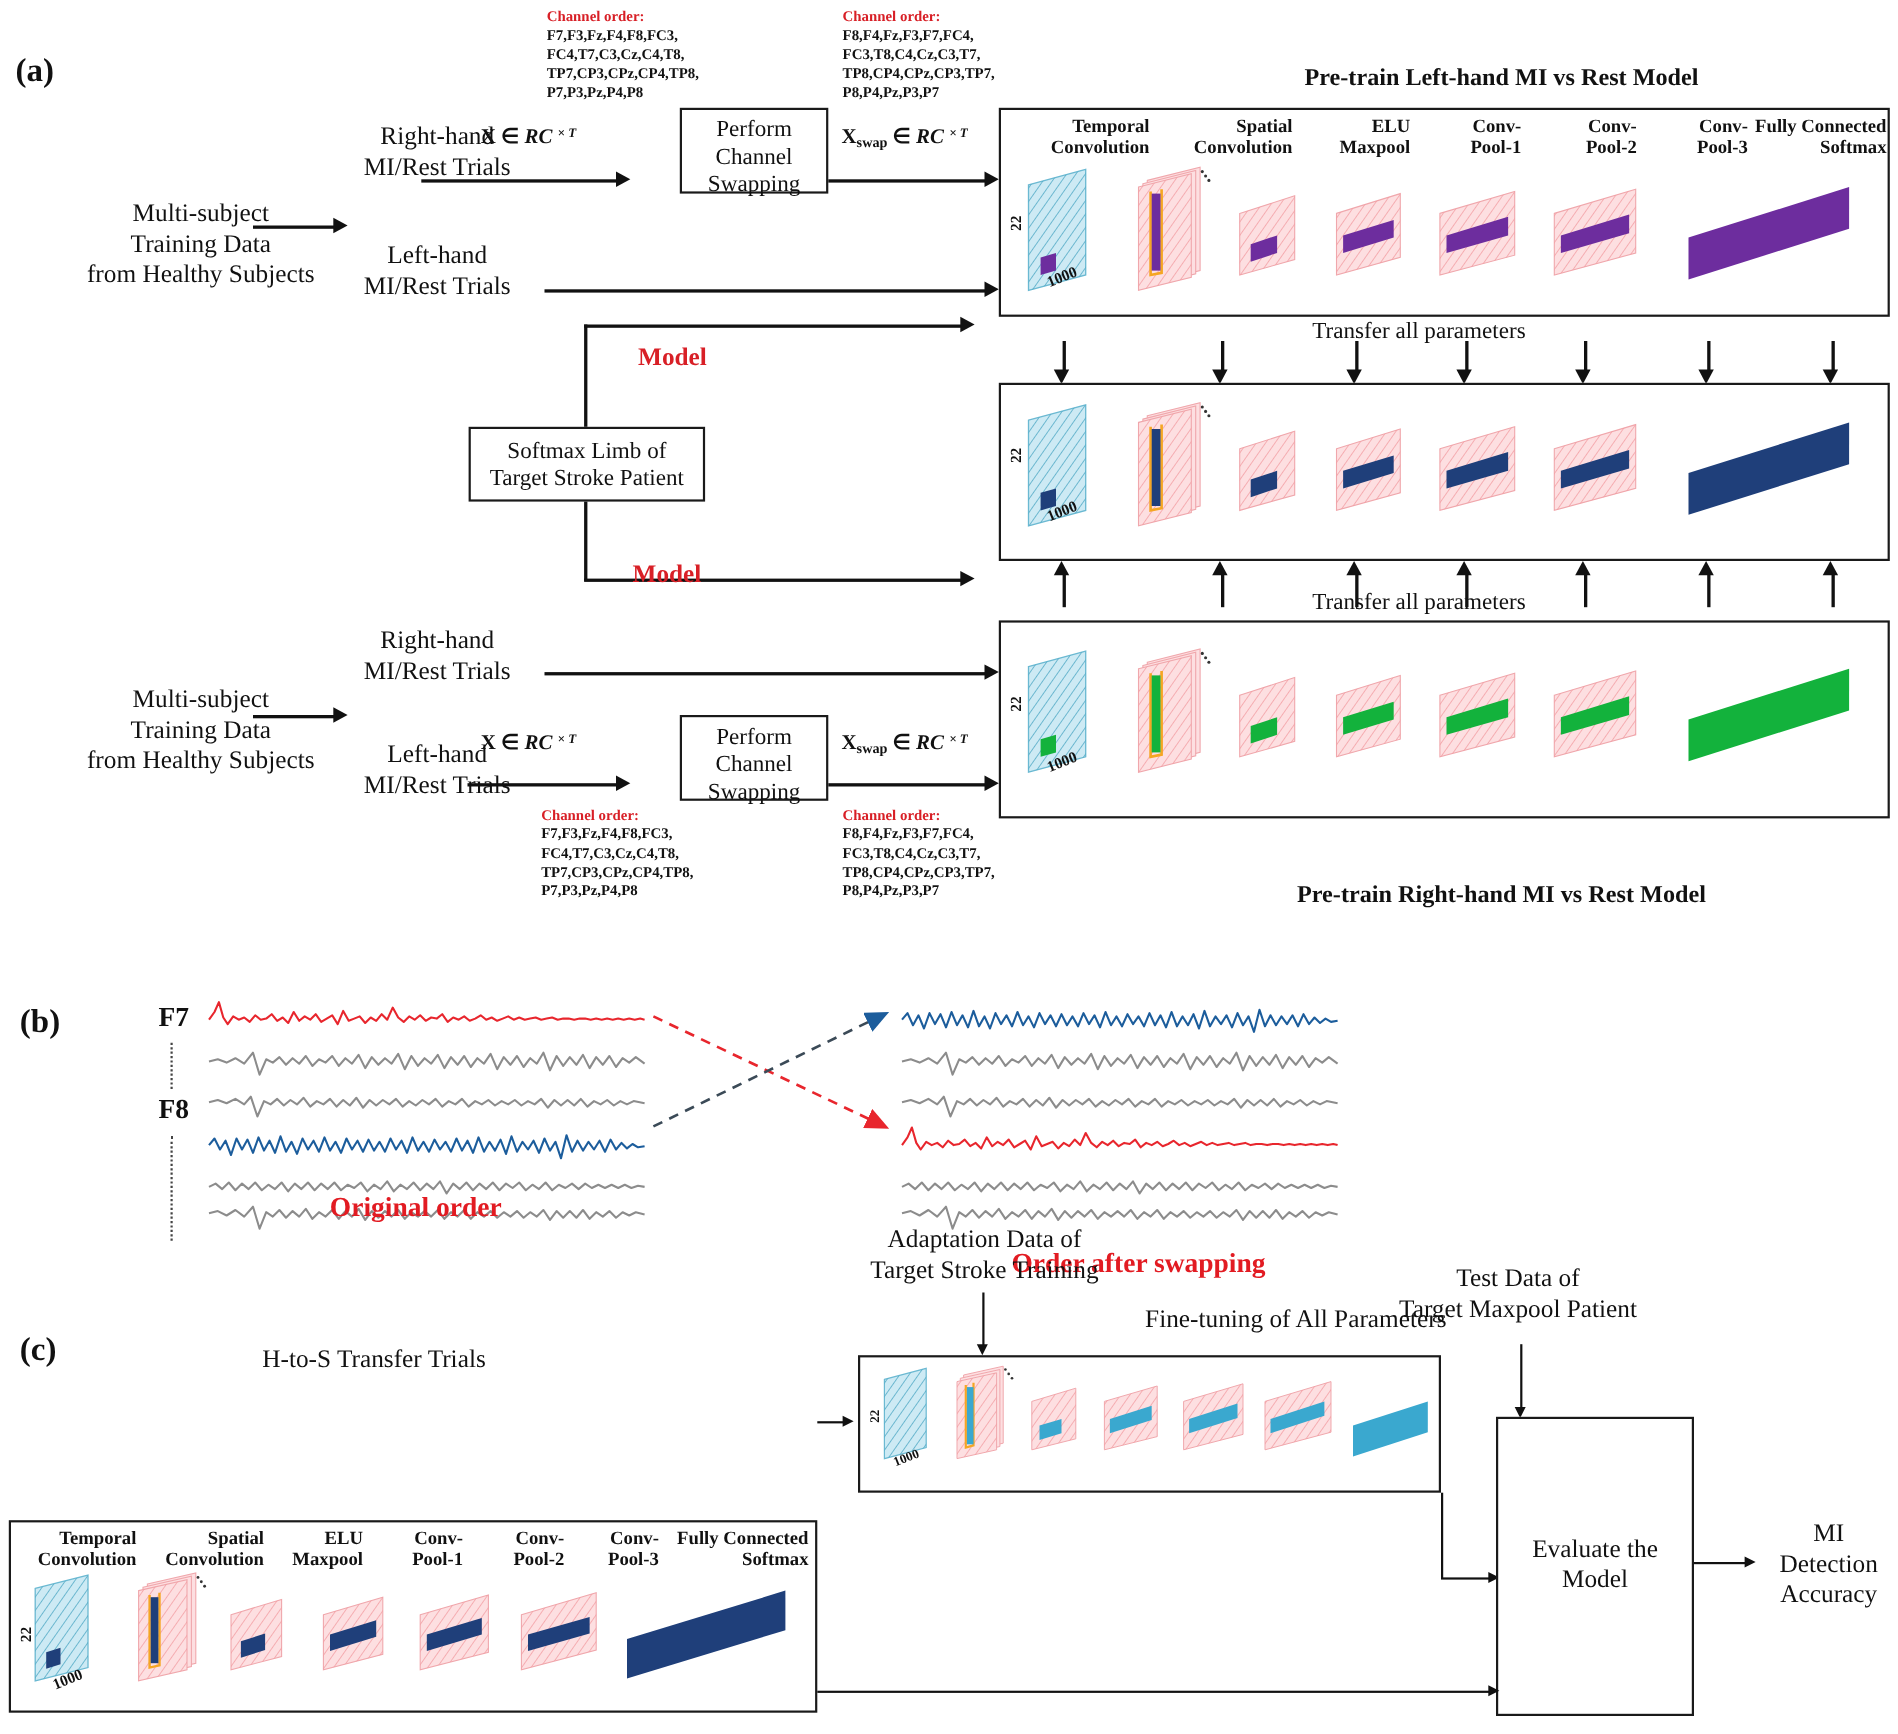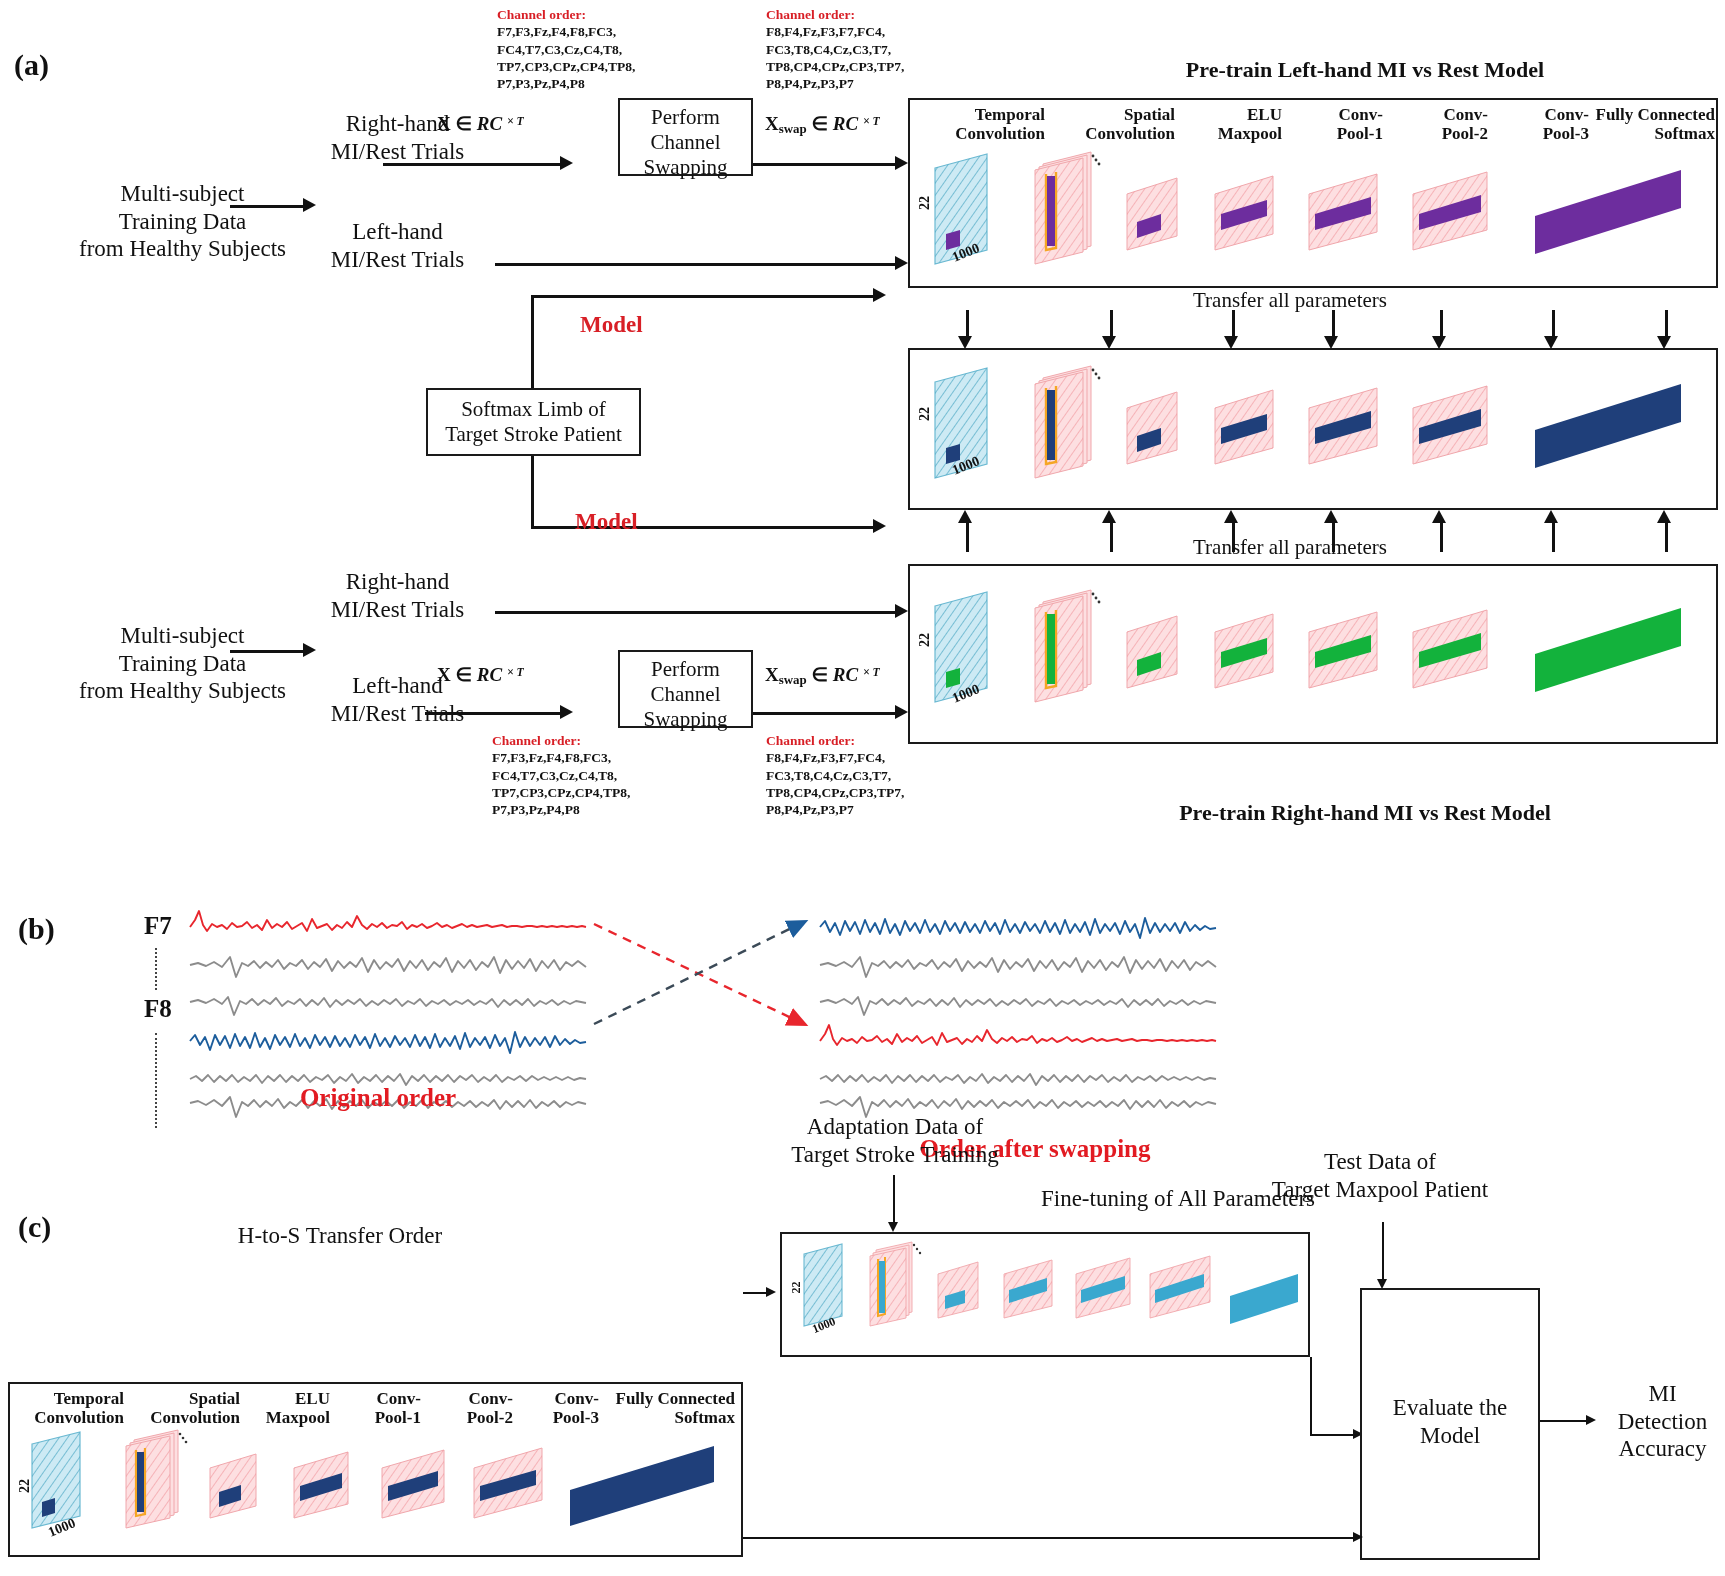--- a/index.html
+++ b/index.html
@@ -360,21 +360,21 @@
     <path stroke="#8c8c8c" d="M0,198 L8,196 L16,200 L24,195 L32,201 L40,192 L46,212 L52,197 L58,201 L64,195 L70,202 L76,196 L82,201 L88,194 L94,203 L100,197 L106,201 L112,195 L118,203 L124,196 L130,201 L136,194 L142,204 L148,196 L154,202 L160,196 L166,201 L172,195 L178,203 L184,197 L190,201 L196,196 L202,201 L208,195 L214,203 L220,197 L226,201 L232,195 L238,203 L244,197 L250,201 L256,196 L262,202 L268,197 L274,201 L280,196 L286,202 L292,197 L298,201 L304,195 L310,204 L316,196 L322,202 L328,196 L334,202 L340,195 L346,203 L352,197 L358,201 L364,196 L370,202 L376,197 L382,200 L388,197 L396,199"></path>
   </g>
 </svg>
 </div>
 
 <div class="abs eegcap ctr" style="left:238px;top:1084px;width:280px;">Original order</div>
 <div class="abs eegcap ctr" style="left:880px;top:1135px;width:310px;">Order after swapping</div>
 
 <div class="abs panel-letter" style="left:18px;top:1210px;">(c)</div>
 
-<div class="abs lbl ctr" style="left:90px;top:1222px;width:500px;">H-to-S Transfer Order</div>
+<div class="abs lbl ctr" style="left:90px;top:1222px;width:500px;">H-to-S Transfer Trials</div>
 
 <div class="netbox" style="left:8px;top:1382px;width:735px;height:175px;"></div>
 <div class="hdr" style="left:14px;top:1390px;width:110px;">Temporal<br>Convolution</div>
 <div class="hdr" style="left:130px;top:1390px;width:110px;">Spatial<br>Convolution</div>
 <div class="hdr" style="left:245px;top:1390px;width:85px;">ELU<br>Maxpool</div>
 <div class="hdr" style="left:336px;top:1390px;width:85px;">Conv-<br>Pool-1</div>
 <div class="hdr" style="left:428px;top:1390px;width:85px;">Conv-<br>Pool-2</div>
 <div class="hdr" style="left:514px;top:1390px;width:85px;">Conv-<br>Pool-3</div>
 <div class="hdr" style="left:600px;top:1390px;width:135px;">Fully Connected<br>Softmax</div>
 

